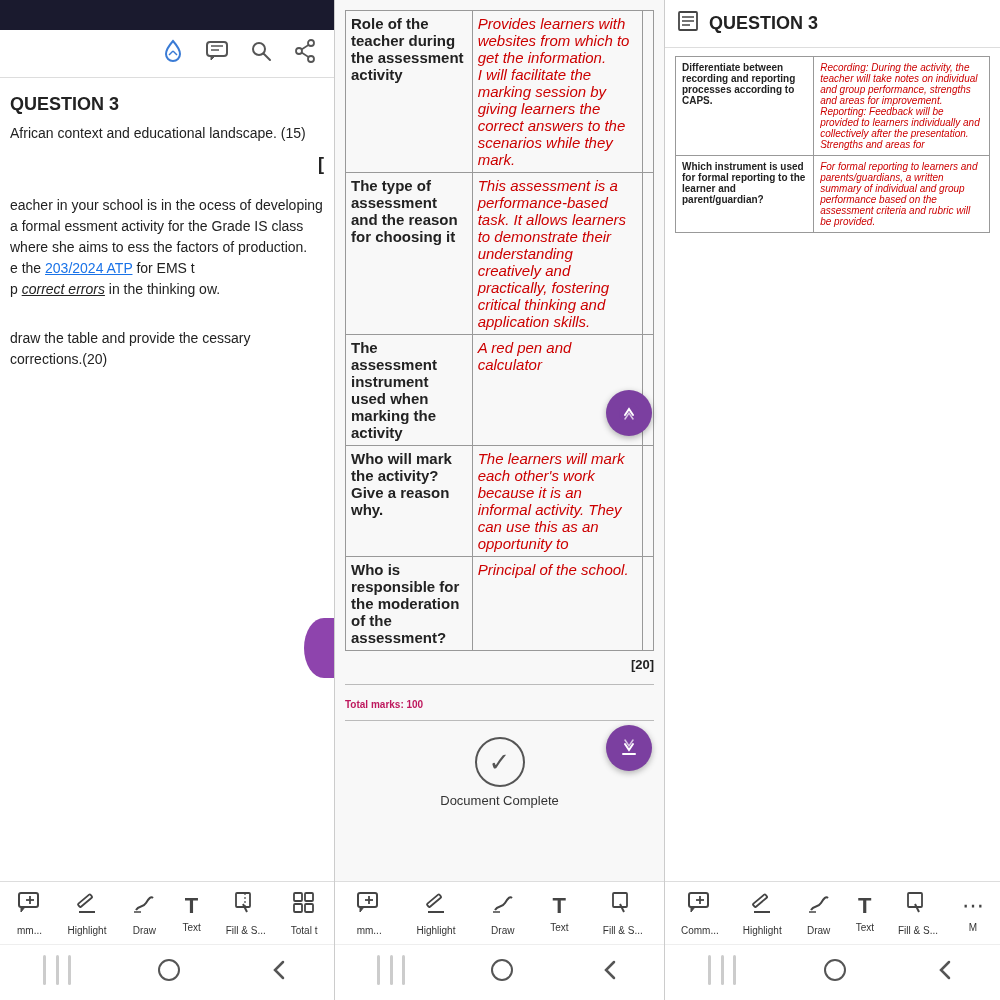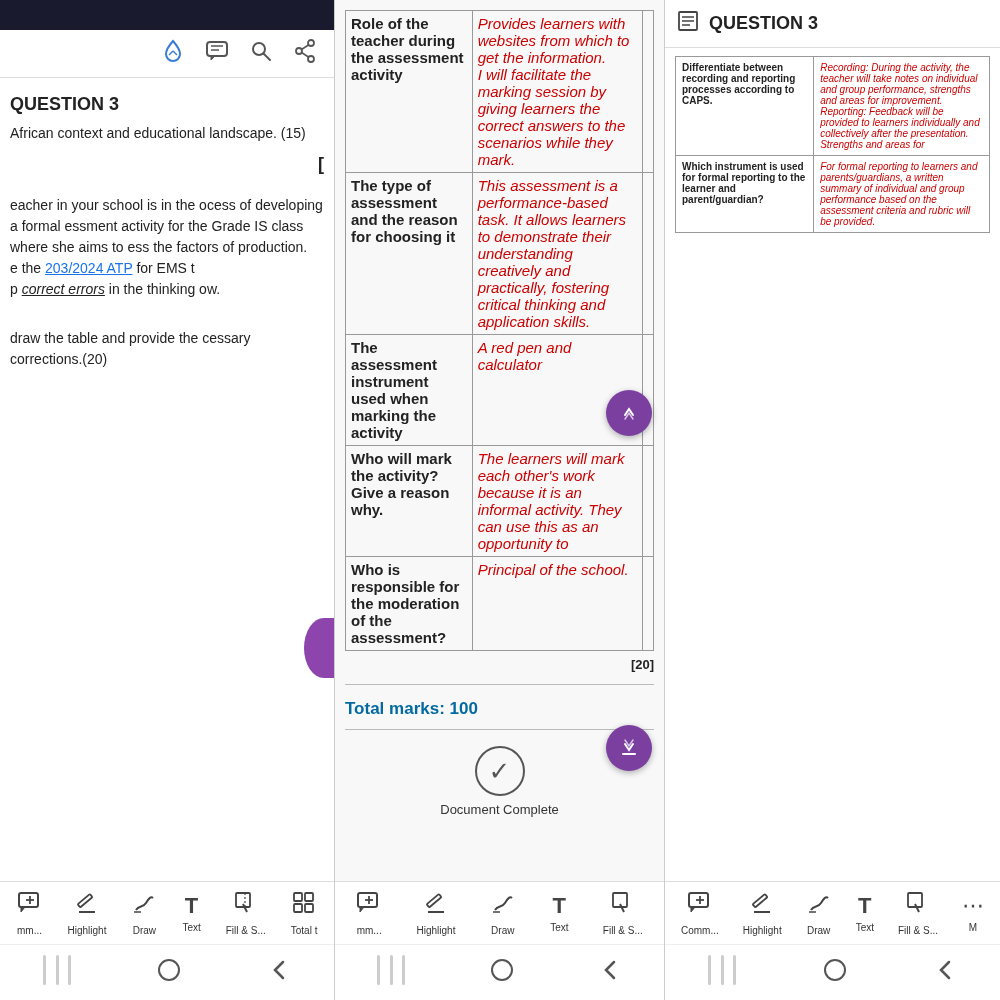--- a/index.html
+++ b/index.html
@@ -164,23 +164,23 @@
 
     .score-line {
       text-align: right;
       font-size: 13px;
       font-weight: bold;
       color: #222;
       padding: 6px 0;
     }
 
     .total-marks {
-      font-size: 17px;
+      font-size: 10px;
       font-weight: bold;
-      color: #0369a1;
+      color: #be185d;
       padding: 8px 0 4px 0;
     }
 
     .divider-line {
       border: none;
       border-top: 1px solid #bbb;
       margin: 6px 0;
     }
 
     .doc-complete-area {

